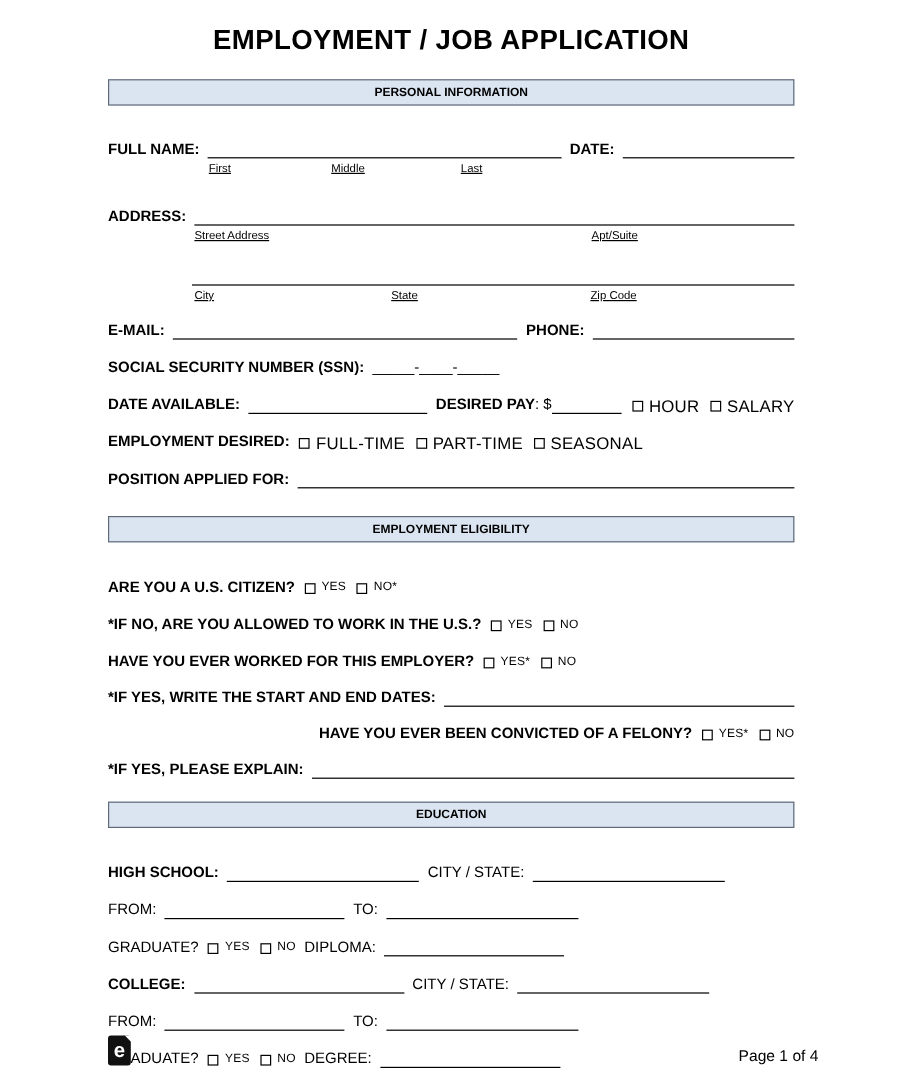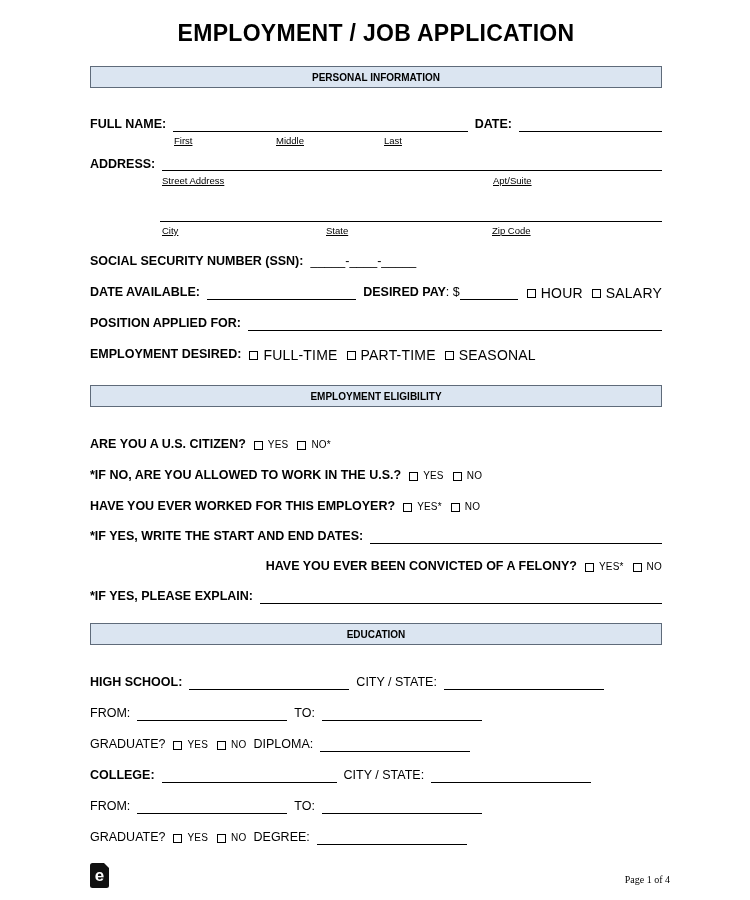--- a/index.html
+++ b/index.html
@@ -41,21 +41,21 @@
   }
   .footer-logo::after {
     content:""; position:absolute; top:-0.5px; right:-0.5px; width:0; height:0;
     border-top:6px solid #fff; border-left:6px solid transparent;
   }
   .footer-logo .glyph {
     color:#fff; font-weight:bold; font-size:17px; line-height:25px;
     font-family:"Liberation Sans", sans-serif;
   }
   .footer-page {
-    position:absolute; right:80px; bottom:13px; font-size:10px; line-height:14px;font-family:Liberation Serif, serif;
+    position:absolute; right:68px; bottom:13px; font-size:13px; line-height:14px;
   }
 </style>
 </head>
 <body>
 
 <div class="page">
   <div class="content">
 
     <div class="title">EMPLOYMENT / JOB APPLICATION</div>
 
@@ -66,70 +66,76 @@
       <span class="ln grow gap"></span>
       <span class="bl gap">DATE:</span>
       <span class="ln gap" style="width:143px;"></span>
     </div>
     <div class="sub">
       <span style="left:84px;">First</span>
       <span style="left:186px;">Middle</span>
       <span style="left:294px;">Last</span>
     </div>
 
-    <div class="row" style="margin-top:8px;align-items:center;">
+    <div class="row" style="margin-top:24px;">
       <span class="bl">ADDRESS:</span>
       <span class="ln grow gap"></span>
     </div>
     <div class="sub">
       <span style="left:72px;">Street Address</span>
       <span style="left:403px;">Apt/Suite</span>
     </div>
 
     <div class="row" style="margin-top:20px; height:14px;">
       <span style="width:70px; flex:0 0 auto;"></span>
       <span class="ln grow"></span>
     </div>
     <div class="sub">
       <span style="left:72px;">City</span>
       <span style="left:236px;">State</span>
       <span style="left:402px;">Zip Code</span>
     </div>
 
+    <div class="row" style="margin-top:13px;">
+      <span class="bl">E-MAIL:</span>
+      <span class="ln grow gap"></span>
+      <span class="bl gap">PHONE:</span>
+      <span class="ln gap" style="width:168px;"></span>
+    </div>
 
     <div class="row">
       <span class="bl">SOCIAL SECURITY NUMBER (SSN):</span>
       <span class="gap">_____-____-_____</span>
     </div>
 
     <div class="row">
       <span class="bl">DATE AVAILABLE:</span>
       <span class="ln grow gap" style="max-width:150px;"></span>
       <span class="bl gap">DESIRED PAY</span>
       <span>: $</span>
       <span class="ln" style="width:58px;"></span>
       <span class="cb"></span>
       <span class="cbl">HOUR</span>
       <span class="cb"></span>
       <span class="cbl">SALARY</span>
     </div>
 
     <div class="row">
+      <span class="bl">EMPLOYMENT DESIRED:</span>
+      <span class="cb first"></span>
+      <span class="cbl">FULL-TIME</span>
+      <span class="cb"></span>
+      <span class="cbl">PART-TIME</span>
+      <span class="cb"></span>
+      <span class="cbl">SEASONAL</span>
+    </div>
+
+    <div class="row">
       <span class="bl">POSITION APPLIED FOR:</span>
       <span class="ln grow gap"></span>
-    </div>
-
-    <div class="row">
-      <span class="bl">EMPLOYMENT DESIRED:</span>
-      <span class="cb first"></span>
-      <span class="cbl">FULL-TIME</span>
-      <span class="cb"></span>
-      <span class="cbl">PART-TIME</span>
-      <span class="cb"></span>
-      <span class="cbl">SEASONAL</span>
     </div>
 
     <div class="section-bar" style="margin-top:23px;">EMPLOYMENT ELIGIBILITY</div>
 
     <div class="row" style="margin-top:29px;">
       <span class="bl">ARE YOU A U.S. CITIZEN?</span>
       <span class="cb first"></span>
       <span class="ynl">YES</span>
       <span class="cb"></span>
       <span class="ynl">NO*</span>

